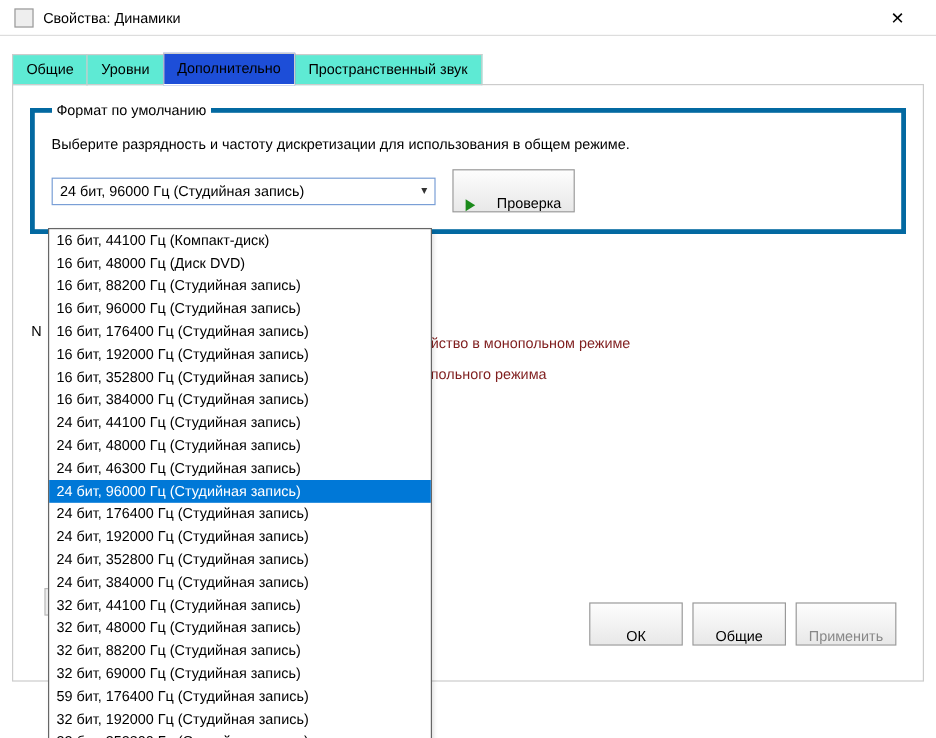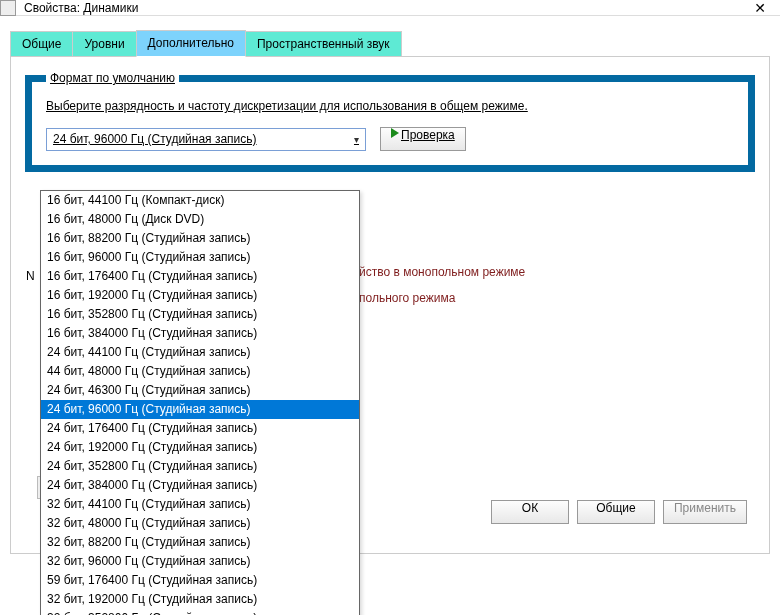--- a/index.html
+++ b/index.html
@@ -8,25 +8,25 @@
     font-family: "Segoe UI", Tahoma, sans-serif;
     font-size: 12px;
     background: #fff;
     color: #000;
     width: 780px;
     height: 615px;
     overflow: hidden;
     position: relative;
   }
   .titlebar {
-    height: 16px;
+    height: 30px;
     border-bottom: 1px solid #ddd;
     display: flex;
     align-items: center;
-    padding: 0 0;
+    padding: 0 12px;
   }
   .titlebar .app-icon {
     width: 16px; height: 16px;
     background: #eee;
     border: 1px solid #999;
     margin-right: 8px;
   }
   .titlebar .title { flex: 1; font-size: 12px; }
   .titlebar .close {
     width: 40px; height: 28px;
@@ -43,33 +43,32 @@
     padding: 5px 11px 6px 11px;
     border: 1px solid #ccc;
     border-bottom: none;
     background: #fff;
     margin-right: -1px;
     cursor: pointer;
     position: relative;
     font-size: 12px;
   }
   .tab.inactive { background: #5eead4; top: 1px; }
-  .tab.active { background: #7dd3fc; z-index: 2; border-bottom: 1px solid #fff; margin-bottom: -1px; }
+  .tab.active { background: #1d4ed8; z-index: 2; border-bottom: 1px solid #fff; margin-bottom: -1px; }
   .tab-panel {
     border: 1px solid #ccc;
     margin: 0 10px 10px 10px;
     padding: 14px 14px 8px 14px;
     position: relative;
     height: 498px;
   }
   fieldset.groupbox {
-    border: 7px solid #0369a1;
+    border: 4px solid #0369a1;
     margin: 0 0 14px 0;
     padding: 12px 2px 14px 14px;
-    text-decoration: underline;
   }
   fieldset.groupbox legend {
     padding: 0 4px;
     font-size: 12px;
   }
   .desc { line-height: 1.5; margin-bottom: 12px; }
   .format-row { display: flex; align-items: center; gap: 14px; }
   .combo {
     width: 320px;
     height: 23px;
@@ -77,29 +76,29 @@
     background: #fff;
     display: flex;
     align-items: center;
     padding: 0 6px;
     justify-content: space-between;
     cursor: pointer;
     font-size: 12px;
   }
   .combo .chev { color: #333; font-size: 10px; }
   .btn {
-    height: 24px;
+    height: 36px;
     min-width: 78px;
     border: 1px solid #999;
     background: linear-gradient(#fdfdfd,#e8e8e8);
     display: inline-flex;
-    align-items: flex-start;
+    align-items: flex-end;
     justify-content: center;
     padding: 0 10px;
-    gap: 2px;
+    gap: 18px;
     cursor: pointer;
     font-size: 12px;
   }
   .btn .play {
     width: 0; height: 0;
     border-left: 8px solid #1a8a1a;
     border-top: 5px solid transparent;
     border-bottom: 5px solid transparent;
   }
   .partial-text {
@@ -206,27 +205,27 @@
 <div class="dropdown-list" id="dd">
     <div class="opt">16 бит, 44100 Гц (Компакт-диск)</div>
     <div class="opt">16 бит, 48000 Гц (Диск DVD)</div>
     <div class="opt">16 бит, 88200 Гц (Студийная запись)</div>
     <div class="opt">16 бит, 96000 Гц (Студийная запись)</div>
     <div class="opt">16 бит, 176400 Гц (Студийная запись)</div>
     <div class="opt">16 бит, 192000 Гц (Студийная запись)</div>
     <div class="opt">16 бит, 352800 Гц (Студийная запись)</div>
     <div class="opt">16 бит, 384000 Гц (Студийная запись)</div>
     <div class="opt">24 бит, 44100 Гц (Студийная запись)</div>
-    <div class="opt">44 бит, 48000 Гц (Студийная запись)</div>
+    <div class="opt">24 бит, 48000 Гц (Студийная запись)</div>
     <div class="opt">24 бит, 46300 Гц (Студийная запись)</div>
     <div class="opt sel">24 бит, 96000 Гц (Студийная запись)</div>
     <div class="opt">24 бит, 176400 Гц (Студийная запись)</div>
     <div class="opt">24 бит, 192000 Гц (Студийная запись)</div>
     <div class="opt">24 бит, 352800 Гц (Студийная запись)</div>
     <div class="opt">24 бит, 384000 Гц (Студийная запись)</div>
     <div class="opt">32 бит, 44100 Гц (Студийная запись)</div>
     <div class="opt">32 бит, 48000 Гц (Студийная запись)</div>
     <div class="opt">32 бит, 88200 Гц (Студийная запись)</div>
-    <div class="opt">32 бит, 96000 Гц (Студийная запись)</div>
+    <div class="opt">32 бит, 69000 Гц (Студийная запись)</div>
     <div class="opt">59 бит, 176400 Гц (Студийная запись)</div>
     <div class="opt">32 бит, 192000 Гц (Студийная запись)</div>
     <div class="opt">32 бит, 352800 Гц (Студийная запись)</div>
   </div>
 
 </body></html>

